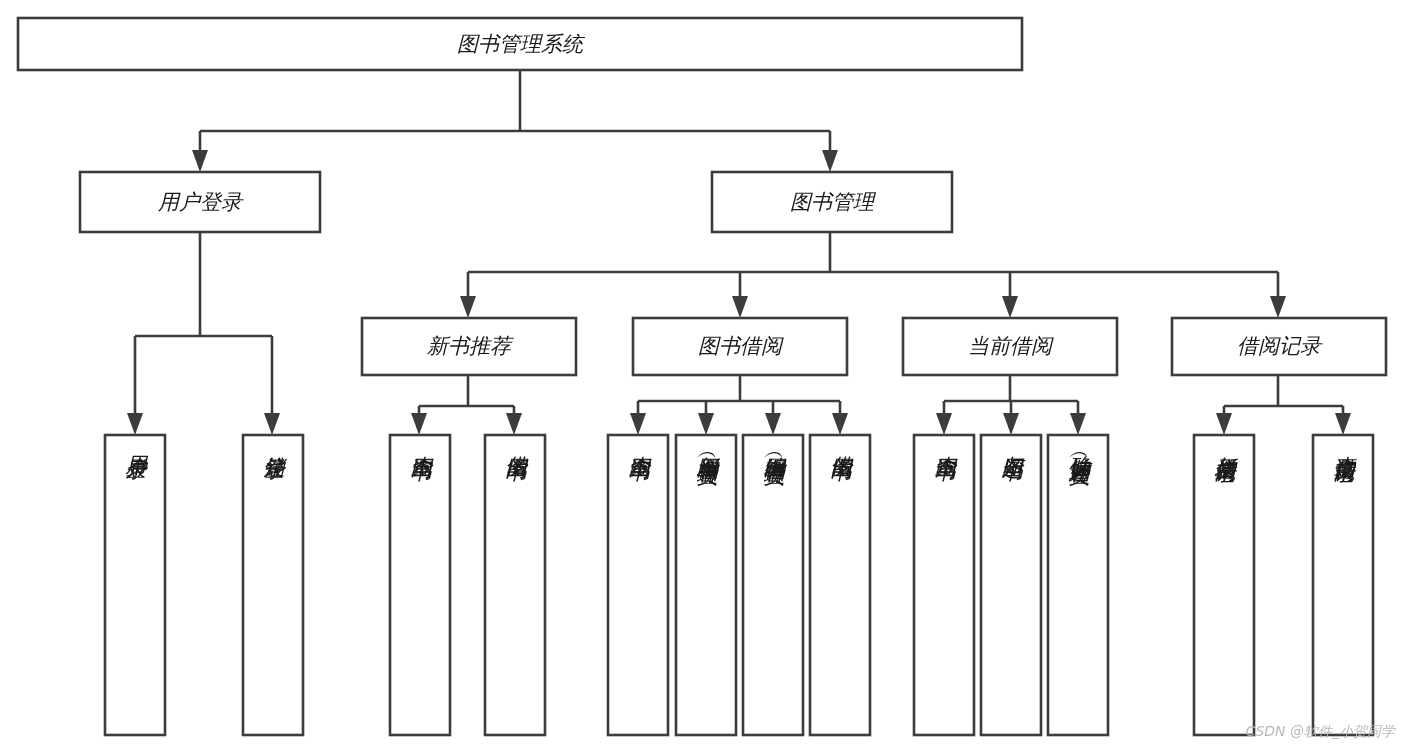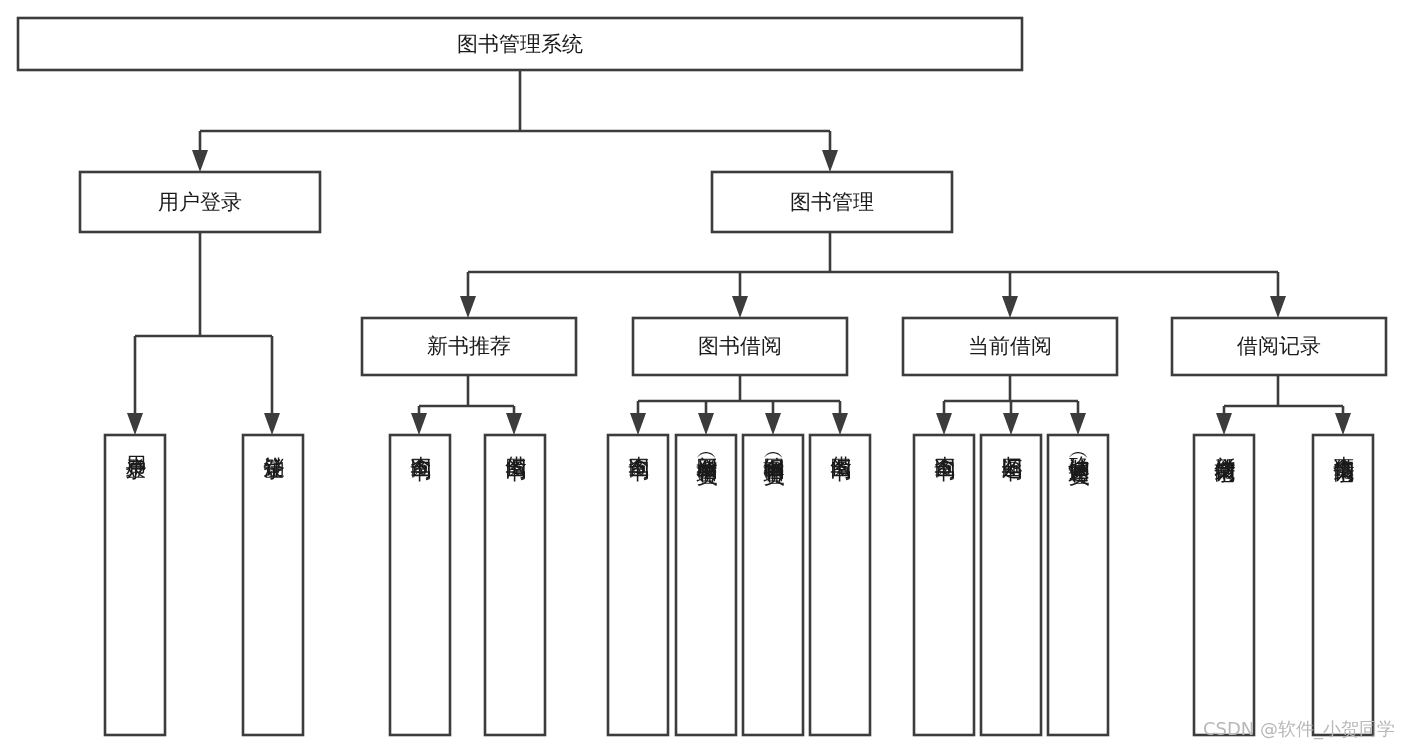--- a/index.html
+++ b/index.html
@@ -13,20 +13,21 @@
     font-family: "DejaVu Sans", "Liberation Sans", sans-serif;
     overflow: hidden;
     position: relative;
   }
   #diagram-root {
     position: absolute;
     left: 0;
     top: 0;
     width: 1405px;
     height: 747px;
+    font-style: italic;
   }
   svg.diagram {
     display: block;
     width: 1405px;
     height: 747px;
   }
   .node-box {
     fill: #ffffff;
     stroke: #3c3c3c;
     stroke-width: 2.6;
@@ -64,21 +65,21 @@
     stroke-linecap: butt;
   }
   .arrowhead {
     fill: #3c3c3c;
   }
   #watermark {
     position: absolute;
     right: 10px;
     bottom: 6px;
     font-family: "DejaVu Sans", "Liberation Sans", sans-serif;
-    font-size: 18px;
+    font-size: 14px;
     color: #b8b8b8;
     white-space: nowrap;
     pointer-events: none;
   }
 </style>
 </head>
 <body>
 
 <div id="diagram-root">
 <svg class="diagram" viewBox="0 0 1405 747" xmlns="http://www.w3.org/2000/svg">

